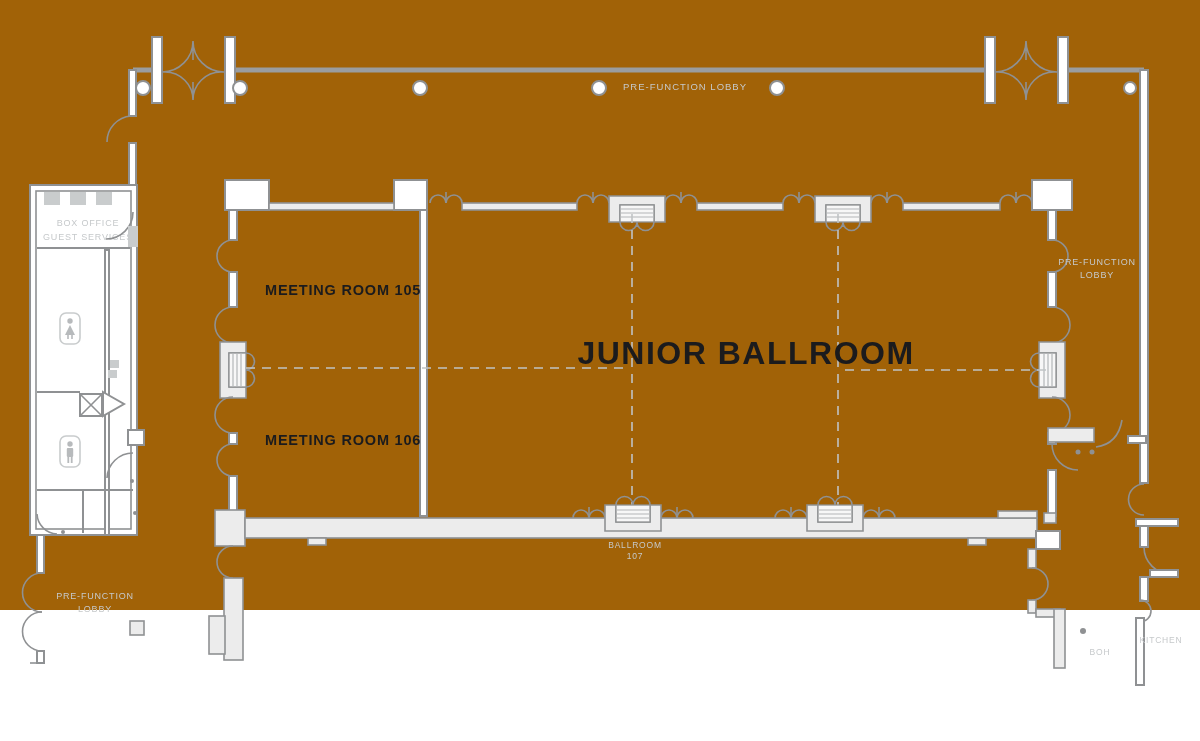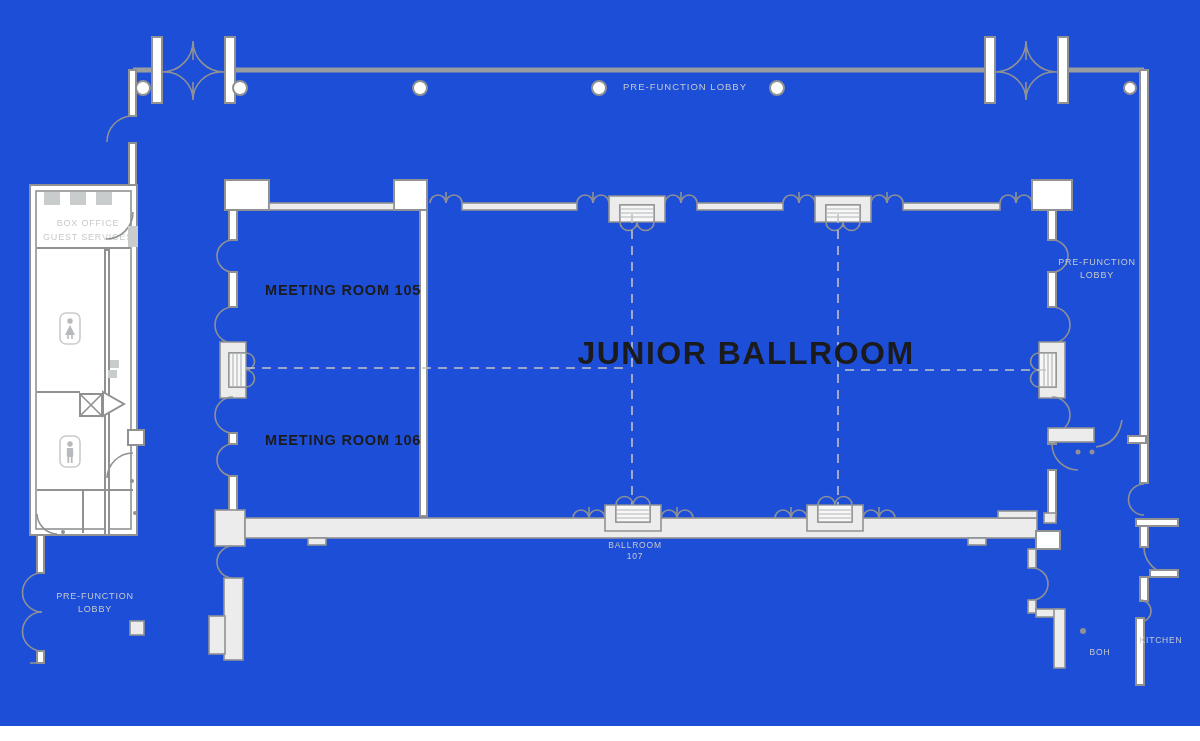--- a/index.html
+++ b/index.html
@@ -1,16 +1,16 @@
 <!DOCTYPE html>
 <html><head>
 <meta charset="utf-8">
 <style>
   html,body{margin:0;padding:0;background:#ffffff;width:1200px;height:741px;overflow:hidden;}
-  .canvas{width:1200px;height:726px;position:relative;background:#1d4ed8;}
+  .canvas{width:1200px;height:610px;position:relative;background:#a16207;}
   svg{display:block;}
   svg text{font-family:"Liberation Sans", sans-serif;}
   .w  {fill:none;stroke:#8f9193;stroke-width:2;}
   .w1 {fill:none;stroke:#8f9193;stroke-width:1.6;}
   .wf {fill:#ffffff;stroke:#8f9193;stroke-width:2;}
   .gf {fill:#ececec;stroke:#8f9193;stroke-width:1.6;}
   .df {fill:#c9cccd;stroke:none;}
   .thick{fill:none;stroke:#9a9da0;stroke-width:5;}
   .dash{fill:none;stroke:#c0c3c5;stroke-width:1.6;stroke-dasharray:9 7;}
   .muted{fill:#c6c9cb;font-size:9px;letter-spacing:0.8px;text-anchor:middle;}

